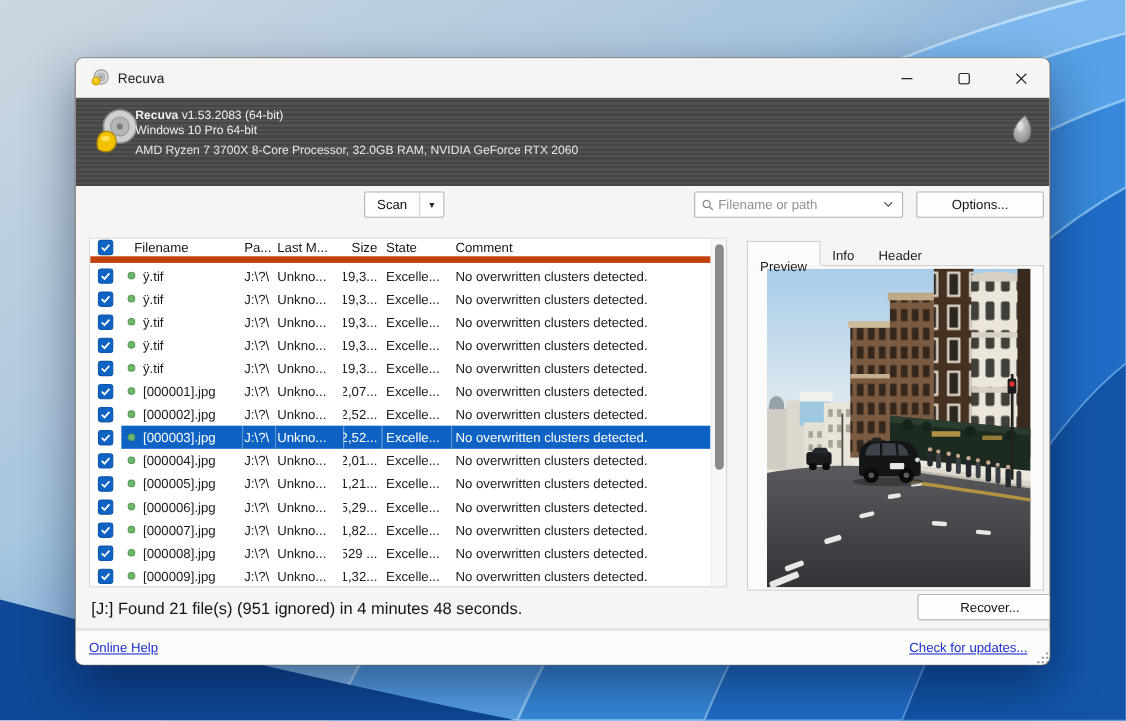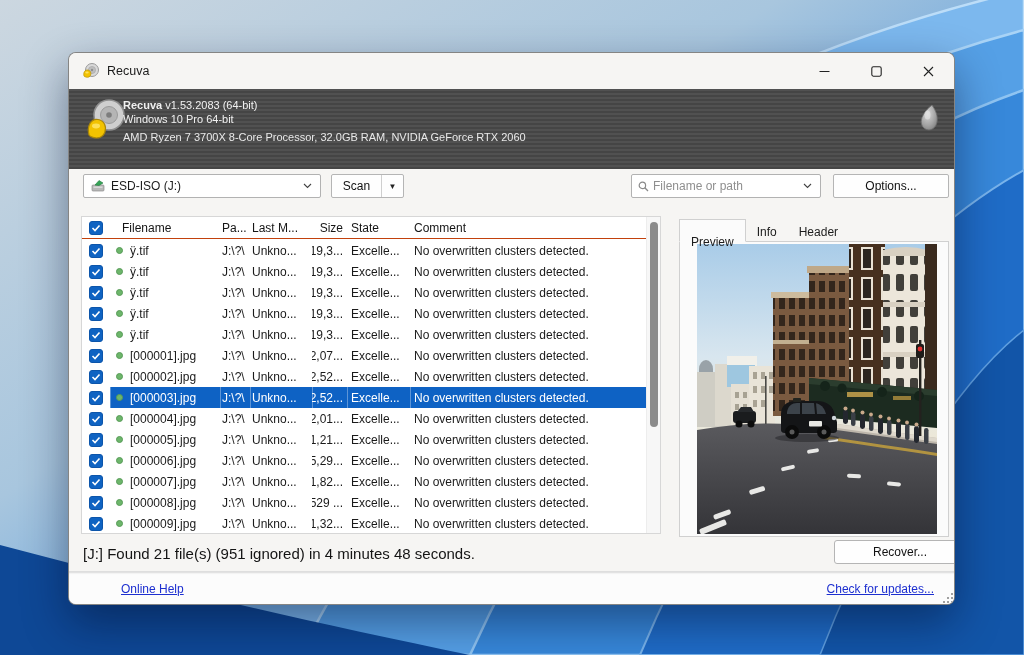--- a/index.html
+++ b/index.html
@@ -43,21 +43,21 @@
   .search-combo .sicon { margin:0 4px 0 6px; width:11px; height:11px; }
   .search-combo input { border:none; outline:none; flex:1; min-width:0; font-size:12px; font-family:inherit; color:#a16207; background:transparent; }
   .search-combo input::placeholder { color:#8f8f8f; }
   .options-btn { position:absolute; left:764px; top:5px; width:116px; height:24px; background:#fefefe; border:1px solid #b5b5b5; border-radius:2px; font-size:12px; color:#111; display:flex; align-items:center; justify-content:center; }
 
   
   .main { position:absolute; left:0; top:158px; width:887px; height:323px; }
 
   
   .table { position:absolute; left:12px; top:5px; width:580px; height:318px; background:#fff; border:1px solid #d7d7d7; overflow:hidden; }
-  .thead { display:flex; align-items:center; height:22px; font-size:12px; color:#151515; border-bottom:1px solid #c2410c; background:#fff; }
+  .thead { display:flex; align-items:center; height:22px; font-size:12px; color:#151515; border-bottom:6px solid #c2410c; background:#fff; }
   .cell { display:flex; align-items:center; height:100%; overflow:hidden; white-space:nowrap; }
   .c-check { width:28px; justify-content:center; }
   .c-file  { width:110px; }
   .c-path  { width:30px; padding-left:2px; }
   .c-mod   { width:62px; padding-left:2px; }
   .c-size  { width:35px; justify-content:flex-end; padding-right:4px; }
   .c-state { width:63px; padding-left:4px; }
   .c-comment { flex:1; padding-left:4px; }
   .thead .c-file { padding-left:12px; }
   .cb { width:14px; height:14px; border-radius:3px; background:#0f63c2; border:1px solid #0c55aa; display:flex; align-items:center; justify-content:center; }
@@ -79,21 +79,21 @@
   .photo svg { display:block; width:100%; height:100%; }
 
   
   .statusrow { position:absolute; left:0; top:481px; width:887px; height:37px; }
   .status-text { position:absolute; left:14px; top:11px; font-size:15px; color:#141414; }
   .recover-btn { position:absolute; left:765px; top:6px; width:132px; height:24px; background:#fefefe; border:1px solid #b5b5b5; border-radius:3px; font-size:12px; color:#111; display:flex; align-items:center; justify-content:center; }
 
   
   .footer { position:absolute; left:0; top:518px; width:887px; height:35px; background:#fcfcfc; border-top:1px solid #dedede; box-shadow:inset 0 2px 2px -1px rgba(0,0,0,.14); }
   .footer a { font-size:12px; color:#1d2fd0; text-decoration:underline; }
-  .link-left { position:absolute; left:12px; top:10px;margin-left:40px; }
+  .link-left { position:absolute; left:12px; top:10px; }
   .link-right { position:absolute; right:22px; top:10px; }
   .grip { position:absolute; right:2px; bottom:2px; width:13px; height:13px; }
 </style>
 </head>
 <body>
 
 <div class="desktop">
   <svg class="wall" viewBox="0 0 1024 655" preserveAspectRatio="none">
     <defs>
       <linearGradient id="wg" x1="0" y1="0" x2="1" y2="1">
@@ -162,31 +162,20 @@
               <stop offset="0.6" stop-color="#a3a3a3"></stop>
               <stop offset="1" stop-color="#777"></stop>
         </radialGradient>
           </defs>
         <path d="M14,2 C18,8 20,13 19,19 C18,25 13,28 8.5,26.5 C4,25 2,20 4,14.5 C5.8,10 10,5 14,2 Z" fill="url(#dropg)" stroke="#6d6d6d" stroke-width=".8"></path>
         <ellipse cx="9.5" cy="12" rx="3" ry="4.5" fill="#e9e9e9" opacity=".55"></ellipse>
       </svg>
     </div>
 
     <div class="toolbar">
-      <div class="combo drive-combo">
-        <svg class="dicon" viewBox="0 0 14 12">
-          <rect x="1" y="5" width="12" height="6" rx="1" fill="#b9b9b9" stroke="#8d8d8d" stroke-width=".7"></rect>
-          <rect x="2.5" y="6.5" width="9" height="1.4" fill="#dcdcdc"></rect>
-          <path d="M4,5 L8,0.5 L12,3 L8,5.5 Z" fill="#35a457" stroke="#237a3d" stroke-width=".6"></path>
-        </svg>
-        <span>ESD-ISO (J:)</span>
-        <svg class="chev" viewBox="0 0 9 6">
-            <path d="M1,1 L4.5,4.5 L8,1" fill="none" stroke="#444" stroke-width="1.1"></path>
-          </svg>
-      </div>
       <div class="scan-split">
         <div class="scan-main">
             <span>Scan</span>
           </div>
         <div class="scan-arrow">
             <span>▼</span>
           </div>
       </div>
       <div class="combo search-combo">
         <svg class="sicon" viewBox="0 0 11 11">

